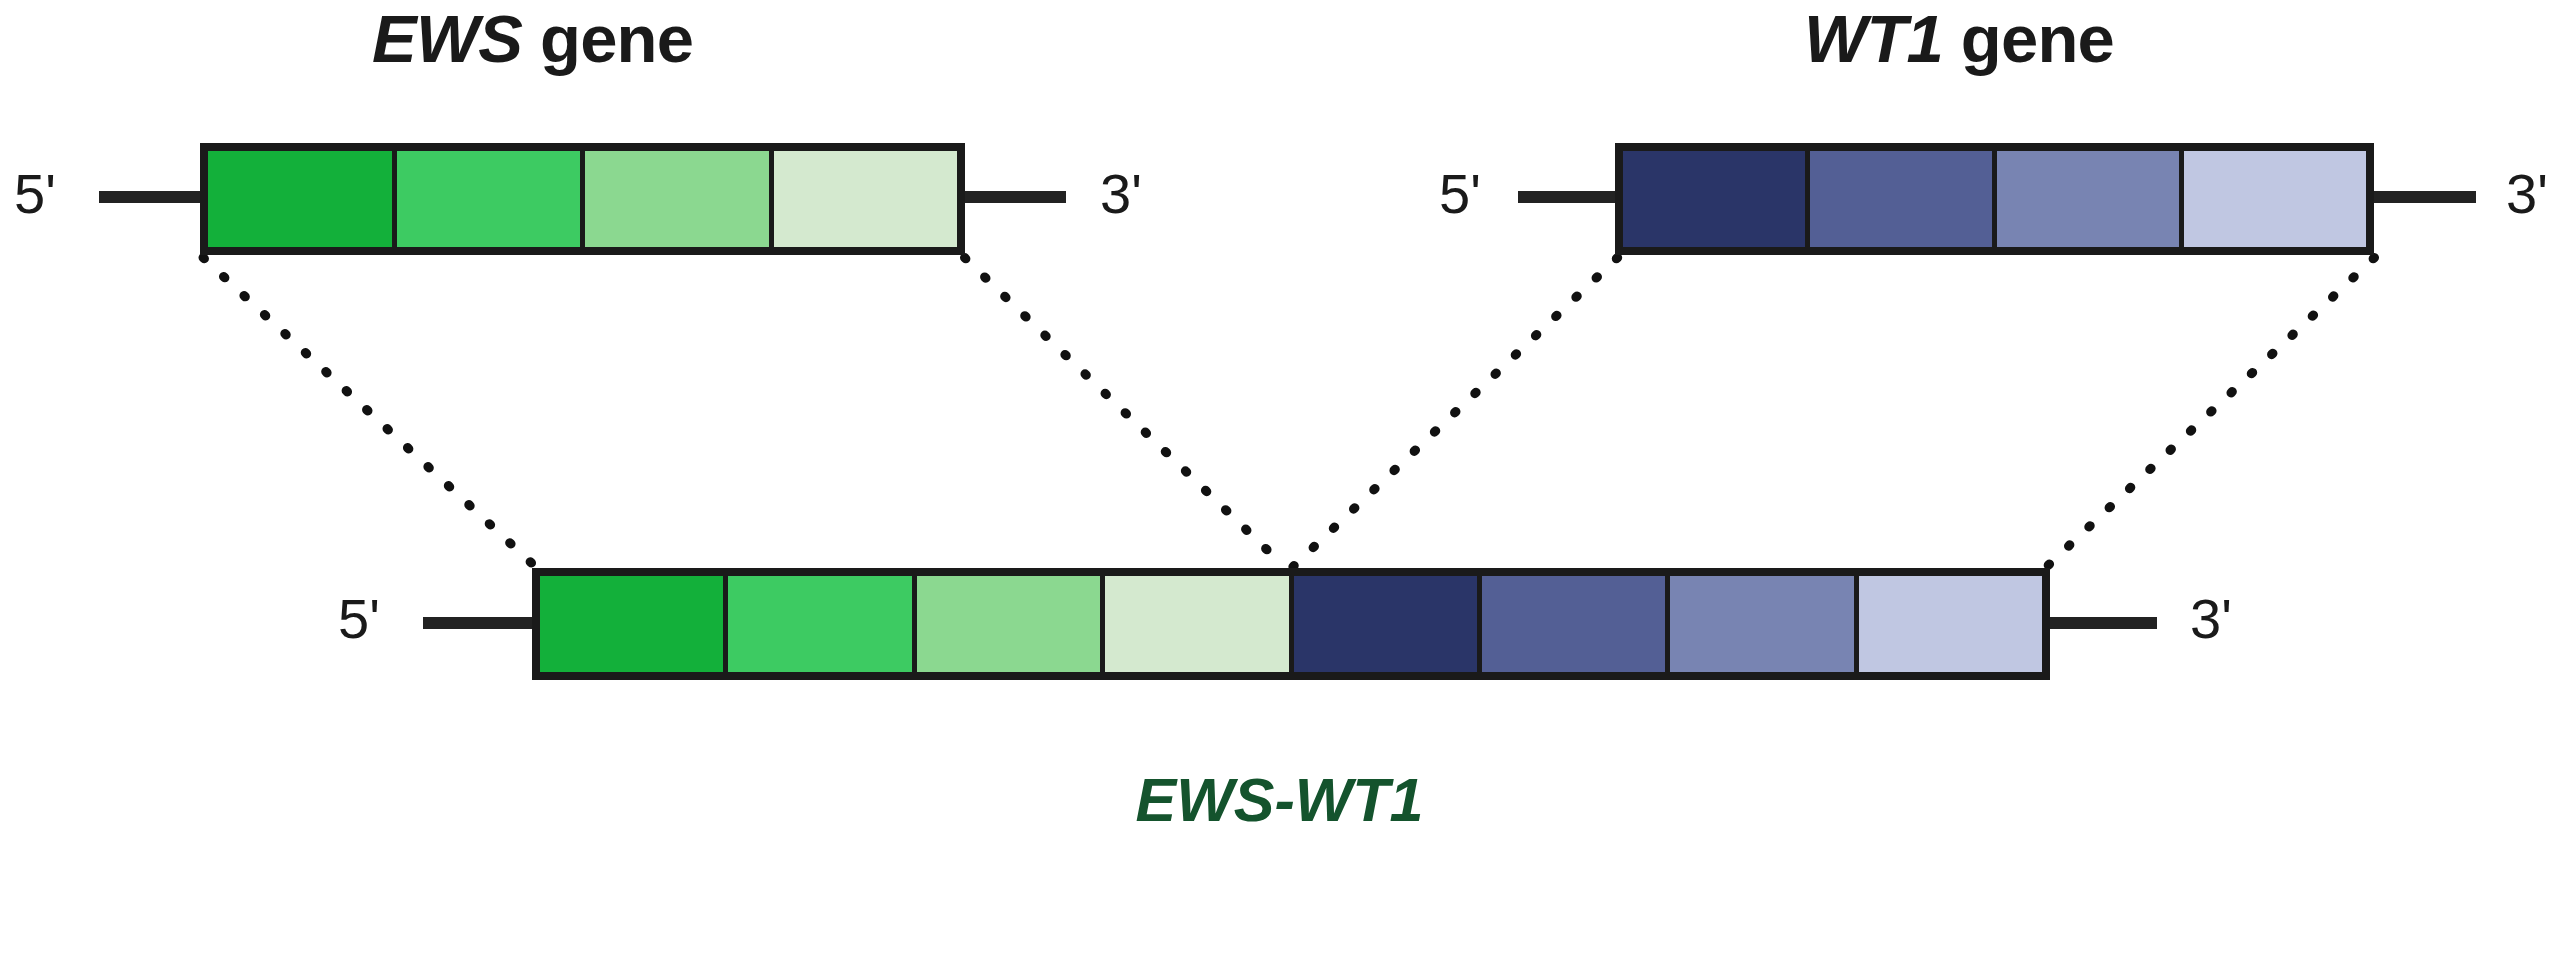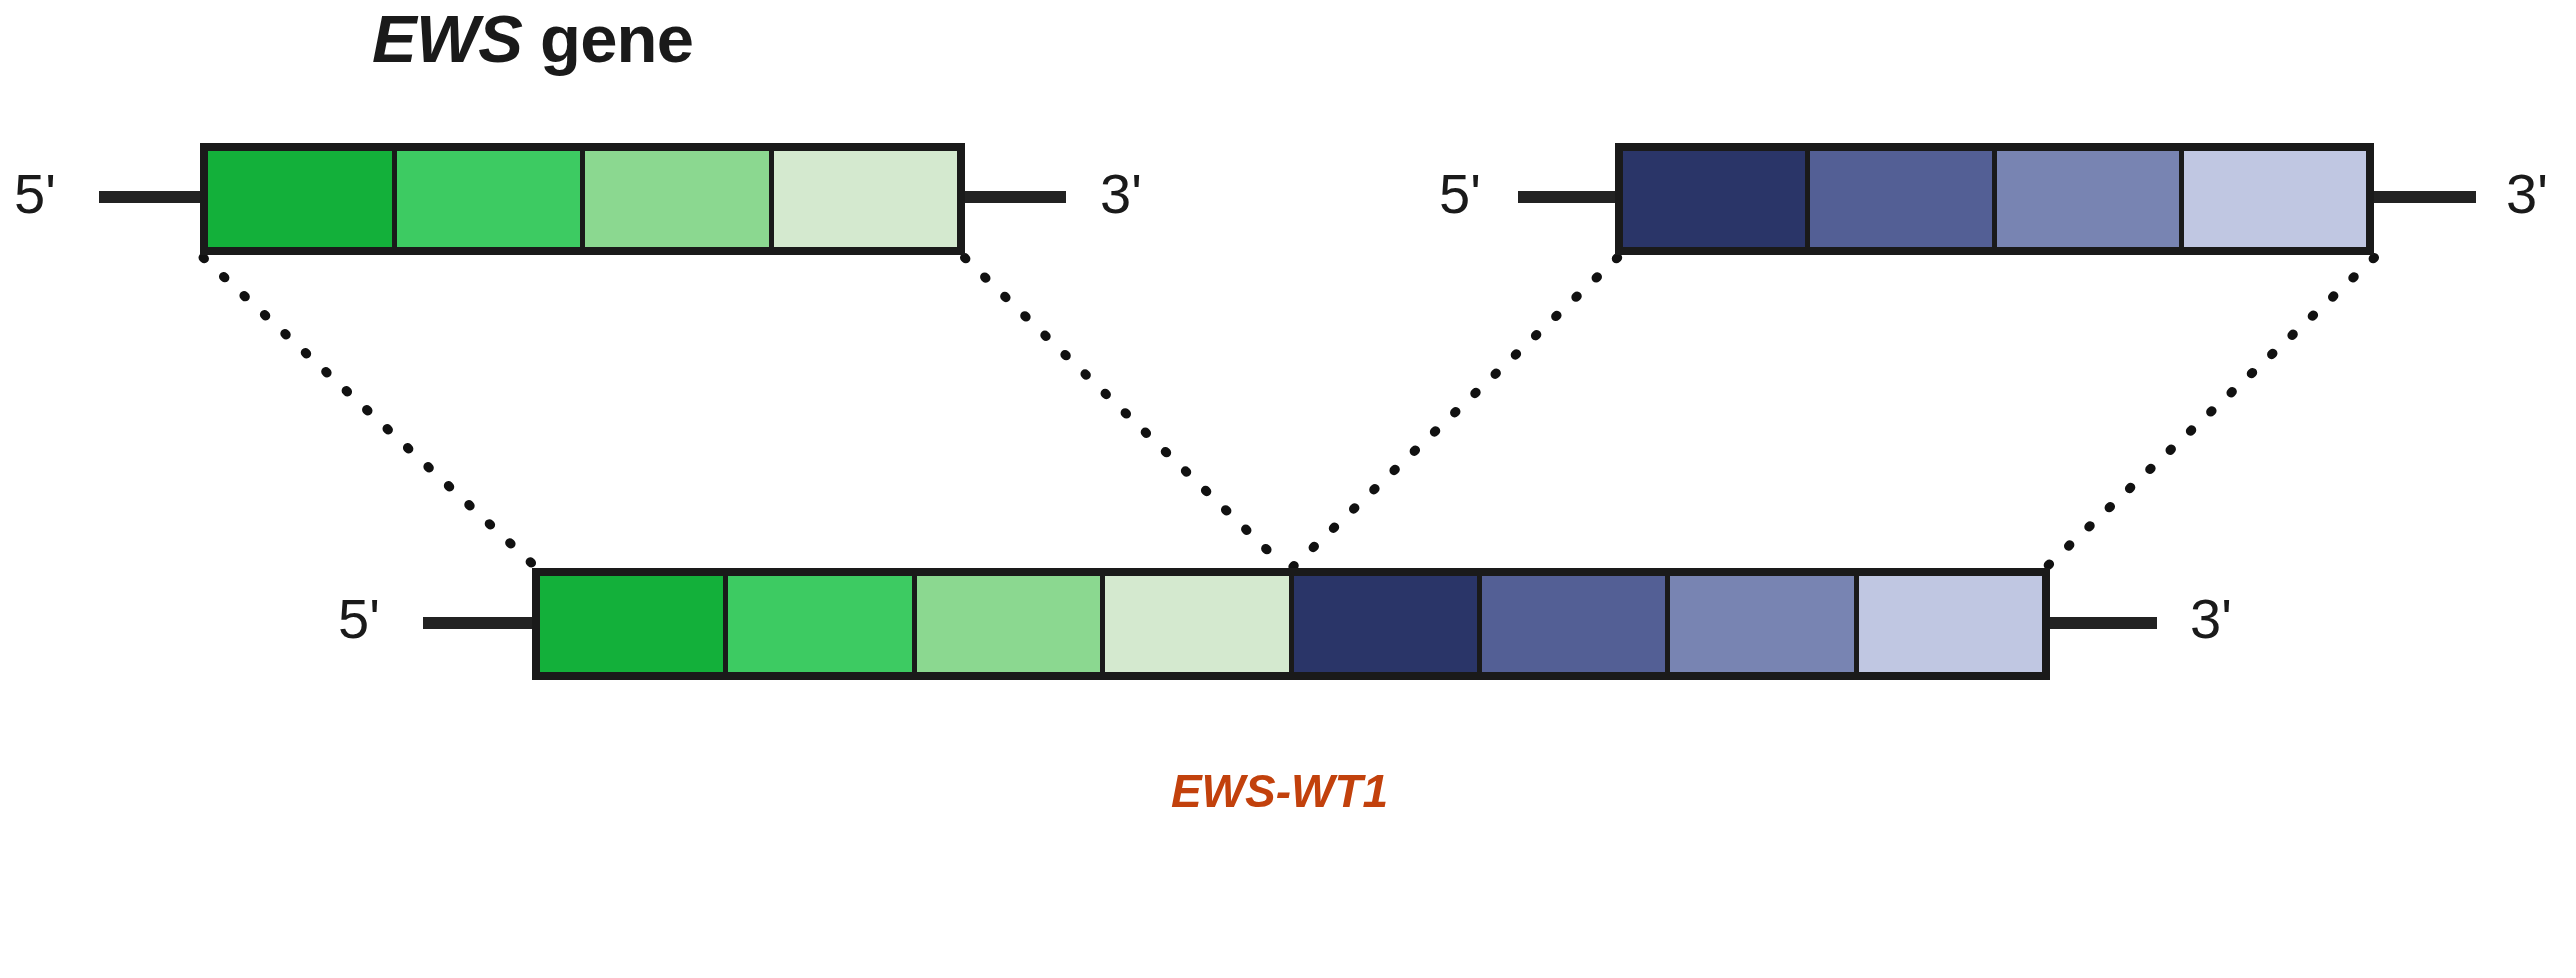--- a/index.html
+++ b/index.html
@@ -77,23 +77,23 @@
     width: 2576px;
     height: 979px;
     z-index: 1;
     pointer-events: none;
   }
 
   
   .fusion-caption {
     position: absolute;
     text-align: center;
-    color: #c2410c;
+    color: #14532d;
     font-weight: bold;
-    font-size: 46px;
+    font-size: 61px;
     line-height: 1.16;
     white-space: nowrap;
   }
   .fusion-caption .sym {
     font-style: italic;
     display: block;
   }
   .fusion-caption .word {
     font-style: normal;
     display: block;
@@ -127,20 +127,23 @@
     <div class="exon" style="background:#13B03A;"></div>
     <div class="exon" style="background:#3DCB62;"></div>
     <div class="exon" style="background:#8BD890;"></div>
     <div class="exon" style="background:#D4E9CF;"></div>
   </div>
 
   <div class="tail" style="left:957px; top:191px; width:109px;"></div>
 
   <div class="prime-label" style="left:1100px; top:166px;">3'</div>
 
+  <div class="gene-title" style="left:1804px; top:4.7px;">
+    <span class="sym">WT1</span><span class="word"> gene</span>
+  </div>
 
   <div class="prime-label" style="left:1439px; top:166px;">5'</div>
 
   <div class="tail" style="left:1518px; top:191px; width:109px;"></div>
 
   <div class="gene-box" style="left:1615px; top:143px; width:759px; height:112px;">
     <div class="exon" style="background:#2A3568;"></div>
     <div class="exon" style="background:#535F95;"></div>
     <div class="exon" style="background:#7884B2;"></div>
     <div class="exon" style="background:#C0C7E2;"></div>

